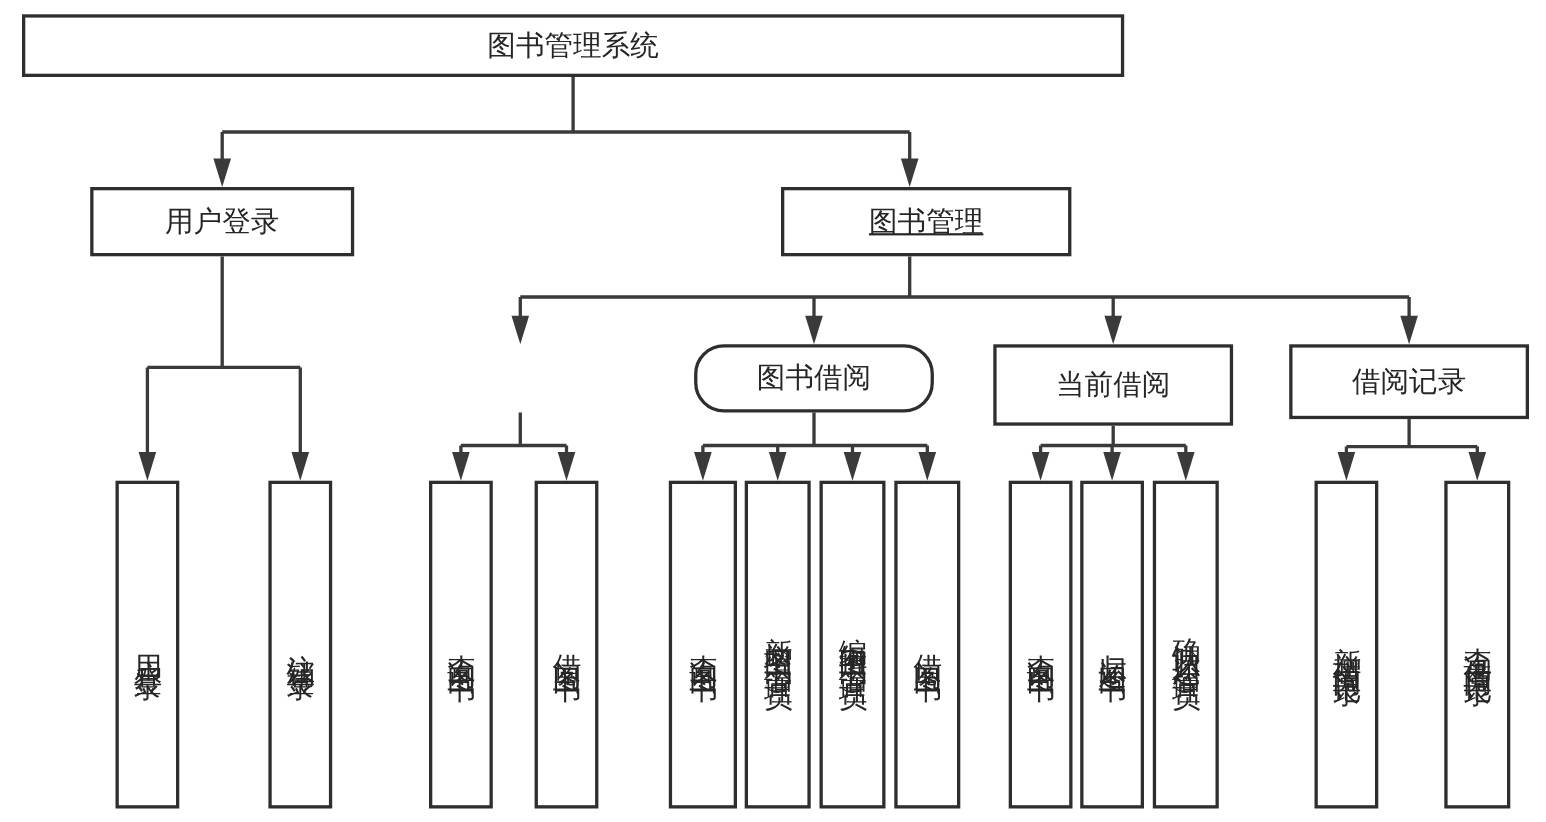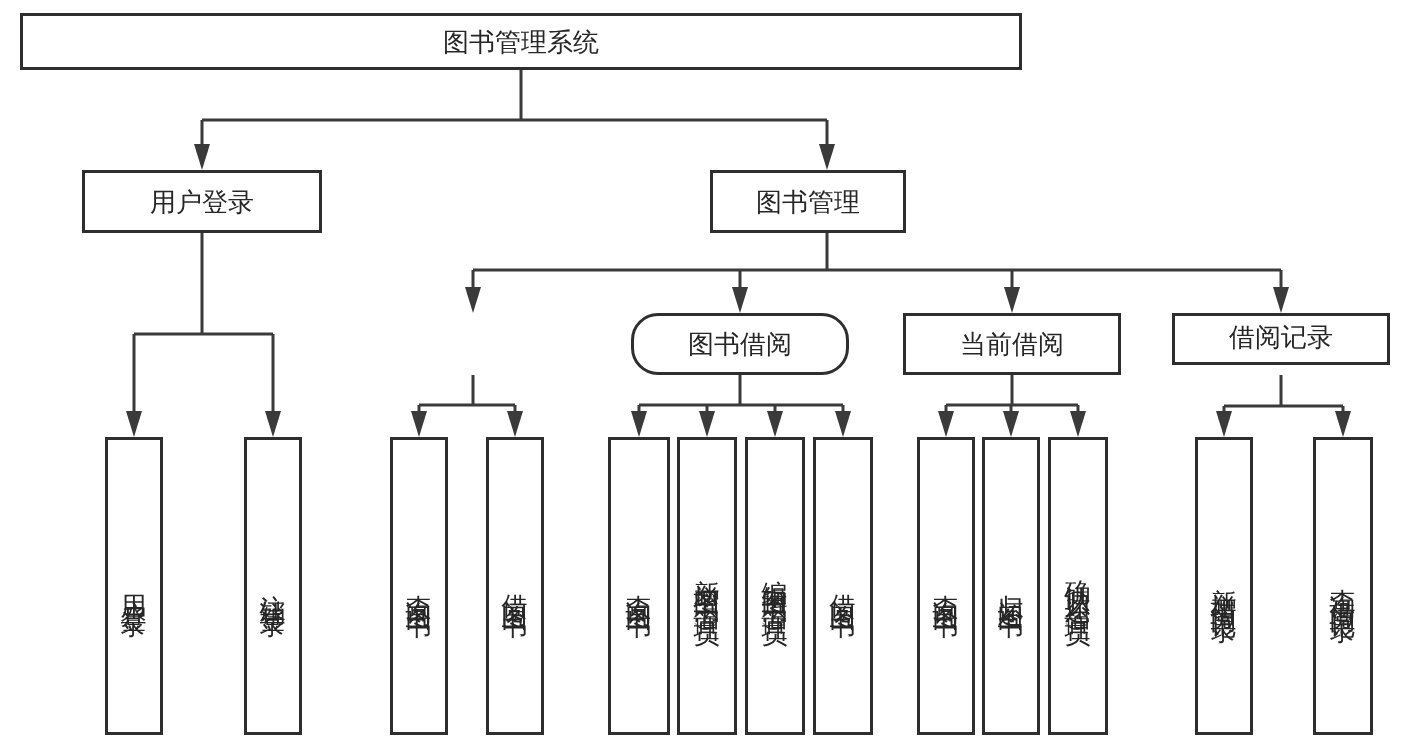--- a/index.html
+++ b/index.html
@@ -38,26 +38,26 @@
   .node .vtext {
     writing-mode: vertical-rl;
     text-orientation: mixed;
     letter-spacing: 6px;
     white-space: nowrap;
   }
   
   .n-root        { left: 20px;   top: 13px;  width: 1002px; height: 57px; }
   
   .n-user-login  { left: 82px;   top: 170px; width: 240px;  height: 63px; }
-  .n-book-mgmt   { left: 710px;  top: 170px; width: 196px;  height: 63px; }
+  .n-book-mgmt   { left: 710px;  top: 170px; width: 264px;  height: 63px; text-decoration: underline; }
   
   .n-new-rec     { left: 363px;  top: 313px; width: 220px;  height: 62px; }
   .n-book-borrow { left: 631px;  top: 313px; width: 218px;  height: 62px; border-radius: 27px; }
-  .n-cur-borrow  { left: 903px;  top: 313px; width: 218px;  height: 62px; }
-  .n-records     { left: 1172px; top: 313px; width: 218px;  height: 52px; font-family: Liberation Mono, monospace; }
+  .n-cur-borrow  { left: 903px;  top: 313px; width: 218px;  height: 74px; }
+  .n-records     { left: 1172px; top: 313px; width: 218px;  height: 68px; }
   
   .leaf { top: 437px; height: 298px; }
   .l-ul-login    { left: 105px;  width: 58px; }
   .l-ul-logout   { left: 244px;  width: 58px; }
   .l-nr-query    { left: 390px;  width: 58px; }
   .l-nr-borrow   { left: 486px;  width: 58px; }
   .l-bb-query    { left: 608px;  width: 62px; }
   .l-bb-add      { left: 677px;  width: 60px; }
   .l-bb-edit     { left: 745px;  width: 60px; }
   .l-bb-borrow   { left: 813px;  width: 60px; }

